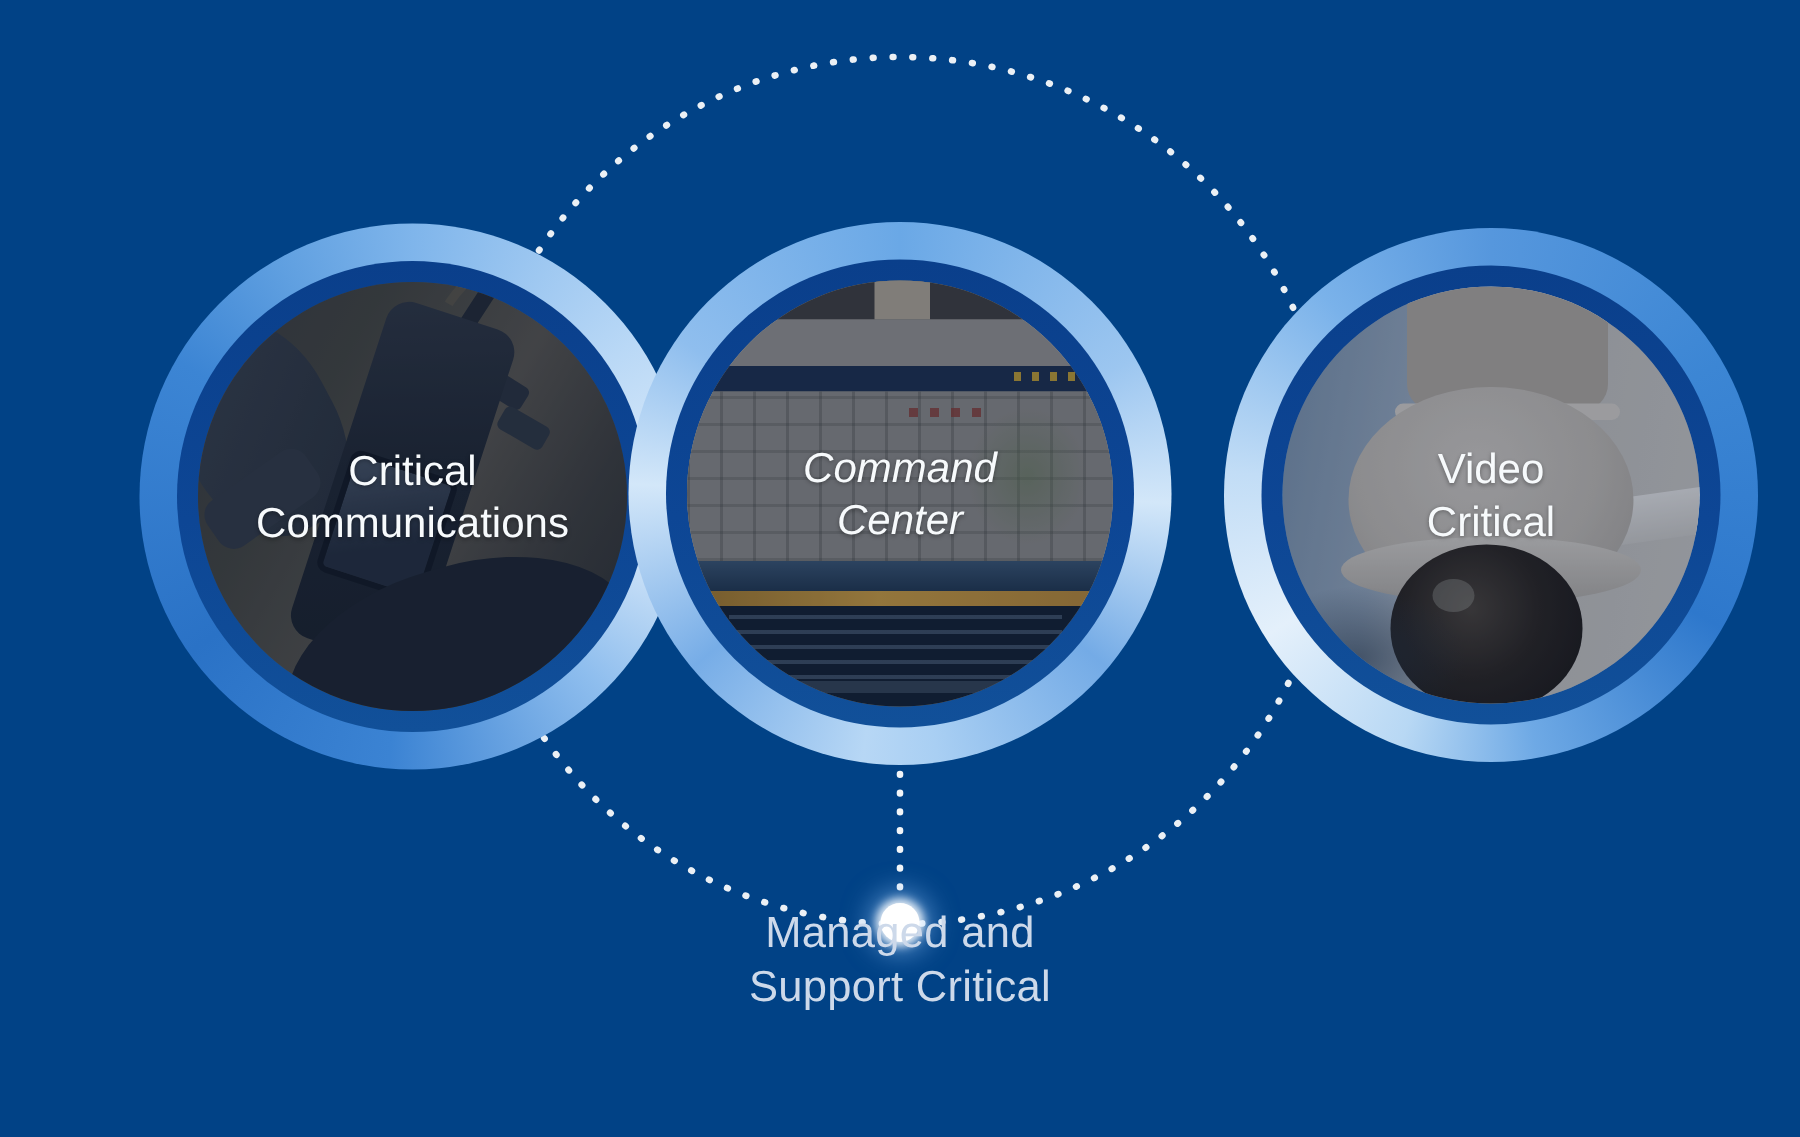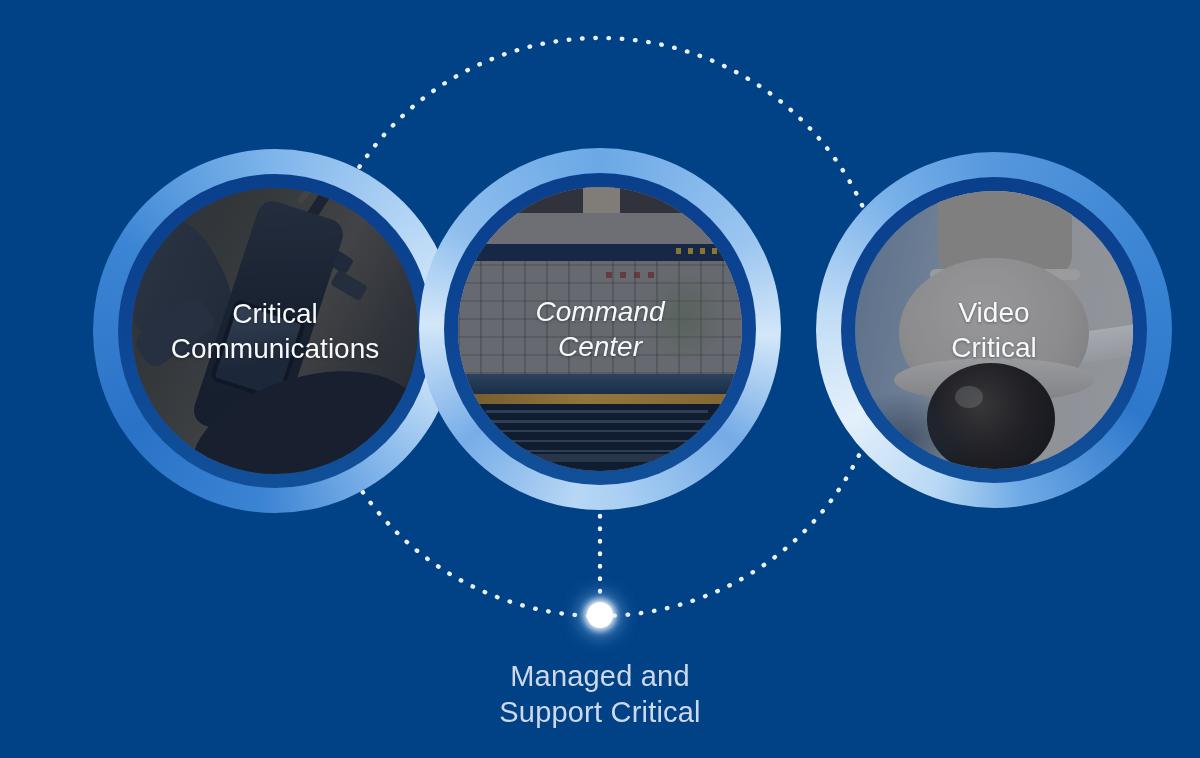--- a/index.html
+++ b/index.html
@@ -14,21 +14,21 @@
   
   .orbit-svg{position:absolute;left:0;top:0;z-index:1;}
 
   
   .hub-dot{
     position:absolute;left:587px;top:602px;width:26px;height:26px;
     background:#ffffff;border-radius:50%;z-index:4;
     box-shadow:0 0 6px 3px rgba(255,255,255,.85), 0 0 18px 8px rgba(150,200,255,.55);
   }
   .hub-label{
-    position:absolute;left:0;top:658px;width:1200px;text-align:center;z-index:4;
+    position:absolute;left:0;top:604px;width:1200px;text-align:center;z-index:4;
     color:#cdd9ea;font-size:29px;line-height:36px;font-weight:500;letter-spacing:.2px;
   }
 
   
   .node{position:absolute;border-radius:50%;}
   .node-left  {left:93px; top:149px;width:364px;height:364px;z-index:2;
     background:conic-gradient(from 0deg,
       #7fb5eb 0deg,#b9d8f6 55deg,#e2effb 95deg,#8fbeee 135deg,
       #3b83d3 185deg,#2a72c6 235deg,#3c85d4 300deg,#5f9fe0 330deg,#7fb5eb 360deg);}
   .node-mid   {left:419px;top:148px;width:362px;height:362px;z-index:3;

